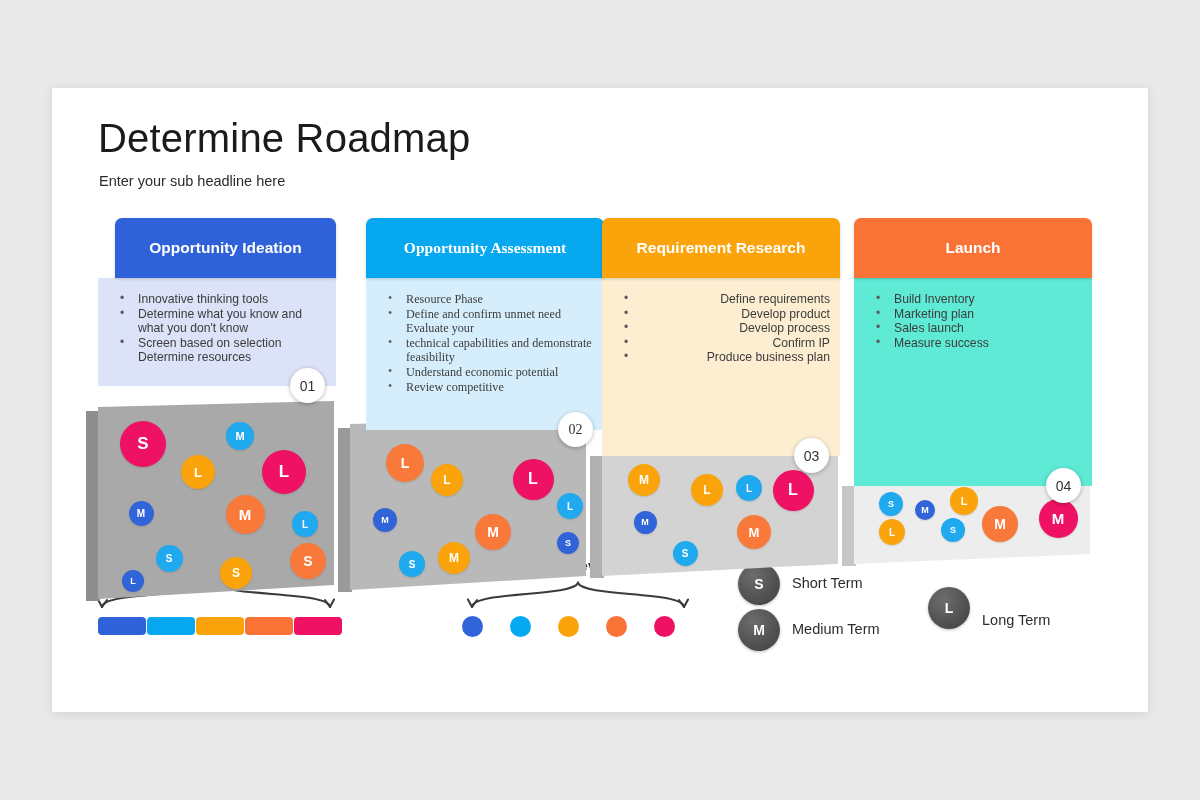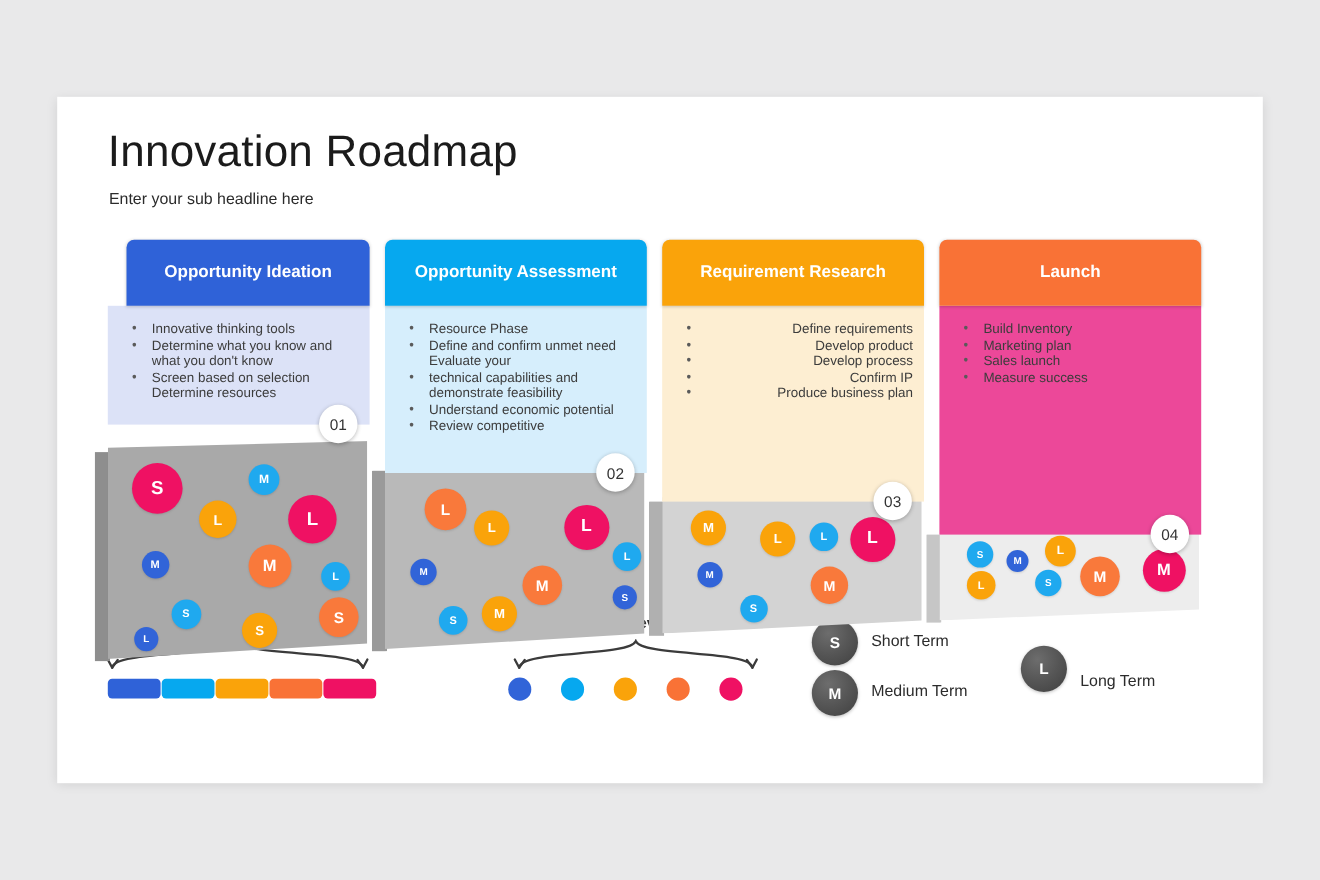--- a/index.html
+++ b/index.html
@@ -85,38 +85,38 @@
     color:#fff;font-weight:bold;font-size:14px;
     box-shadow:0 1px 3px rgba(0,0,0,.25);
   }
   .term-label{position:absolute;font-size:14.5px;color:#2c2c2c;white-space:nowrap;}
 </style>
 </head>
 <body>
 
 <div id="slide">
 
-  <div id="title">Innovation Roadmap</div>
+  <div id="title">Determine Roadmap</div>
   <div id="subtitle">Enter your sub headline here</div>
 
   <div id="columns-layer">
       <div class="col" style="left: 46px;">
         <div class="col-head" style="background: rgb(47, 98, 216); margin-left: 17px;">
           <span>Opportunity Ideation</span>
         </div>
         <div class="col-body" style="background: rgb(220, 226, 247); height: 108px;">
           <ul>
             <li>Innovative thinking tools</li>
             <li>Determine what you know and what you don't know</li>
             <li>Screen based on selection Determine resources</li>
           </ul>
           <div class="num-badge">01</div>
         </div>
       </div>
-      <div class="col" style="left: 298px;">
+      <div class="col" style="left: 314px; font-family: Liberation Serif, serif;">
         <div class="col-head" style="background: rgb(6, 168, 239);">
           <span>Opportunity Assessment</span>
         </div>
         <div class="col-body" style="background: rgb(214, 238, 252); height: 152px;">
           <ul>
             <li>Resource Phase</li>
             <li>Define and confirm unmet need Evaluate your</li>
             <li>technical capabilities and demonstrate feasibility</li>
             <li>Understand economic potential</li>
             <li>Review competitive</li>
@@ -136,21 +136,21 @@
             <li>Confirm IP</li>
             <li>Produce business plan</li>
           </ul>
           <div class="num-badge">03</div>
         </div>
       </div>
       <div class="col" style="left: 802px;">
         <div class="col-head" style="background: rgb(249, 114, 54);">
           <span>Launch</span>
         </div>
-        <div class="col-body" style="background: #ec4899; height: 208px;">
+        <div class="col-body" style="background: #5eead4; height: 208px;">
           <ul>
             <li>Build Inventory</li>
             <li>Marketing plan</li>
             <li>Sales launch</li>
             <li>Measure success</li>
           </ul>
           <div class="num-badge">04</div>
         </div>
       </div>
     </div>

